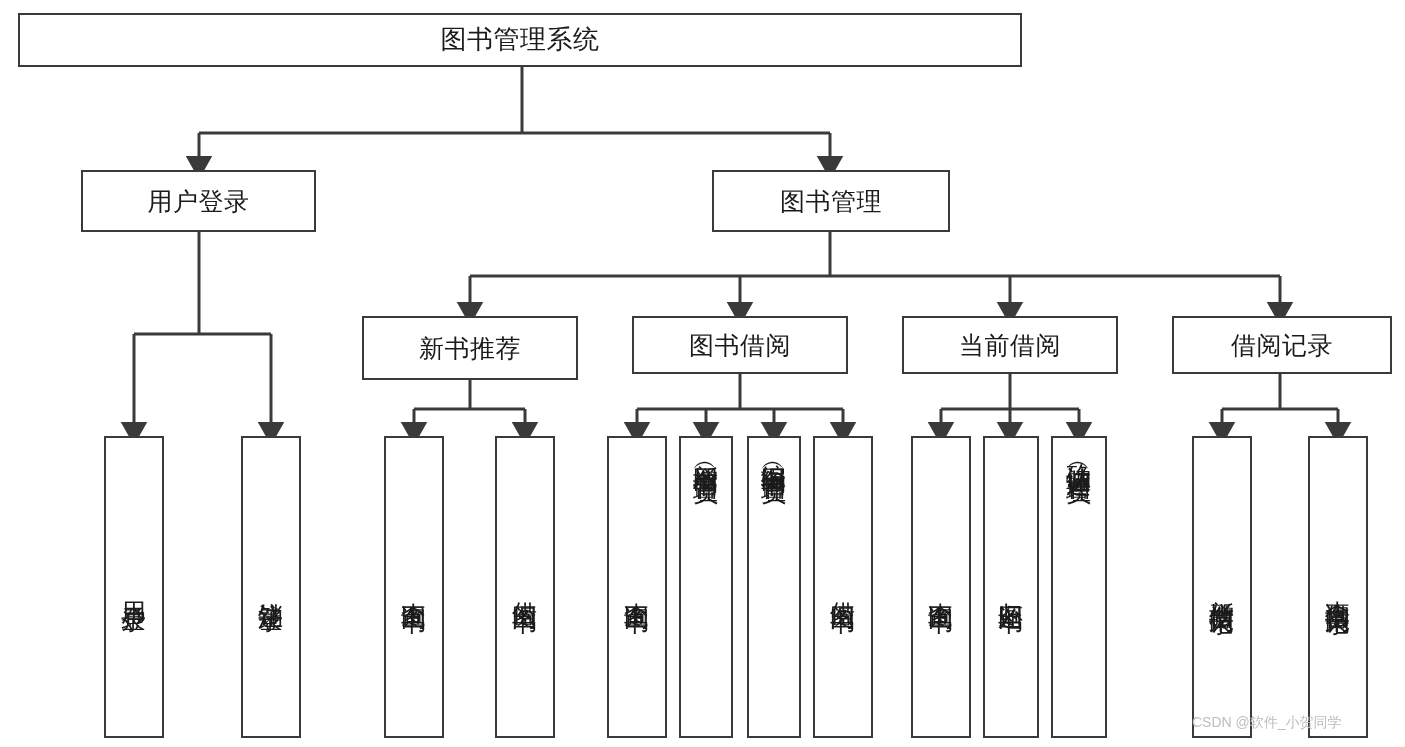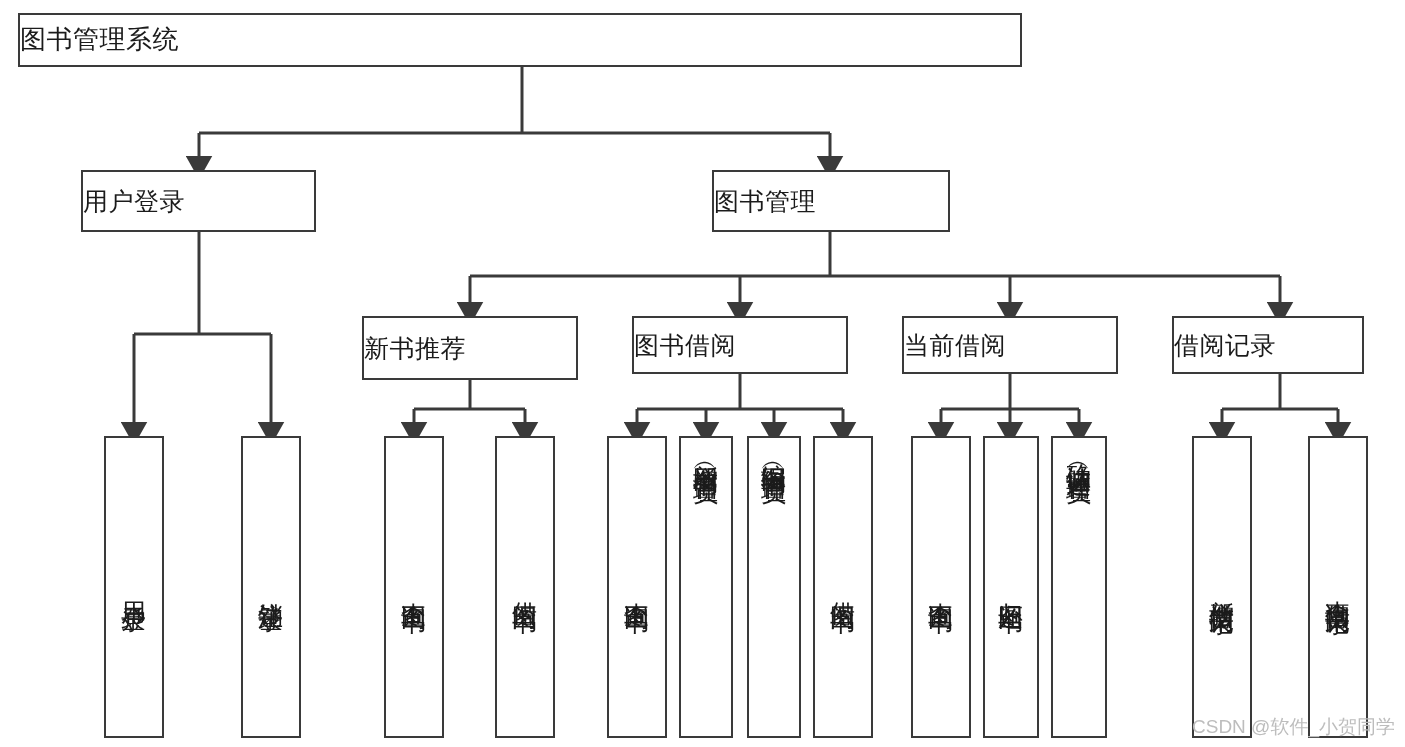--- a/index.html
+++ b/index.html
@@ -26,20 +26,21 @@
     height: 747px;
     pointer-events: none;
   }
   .node {
     position: absolute;
     box-sizing: border-box;
     background: #ffffff;
     border: 2.5px solid #3a3a3a;
     display: flex;
     align-items: center;
+    justify-content: center;
     color: #222222;
   }
   .node .label {
     font-size: 25px;
     line-height: 1.05;
     color: #1b1b1b;
     letter-spacing: 0.5px;
     white-space: nowrap;
   }
   .node.root .label { font-size: 26px; }
@@ -61,21 +62,21 @@
     letter-spacing: 2.5px;
     white-space: nowrap;
     display: block;
   }
   .node.leaf.mid {
     align-items: center;
     padding-top: 0;
   }
   .watermark {
     position: absolute;
-    font-size: 19px;
+    font-size: 14px;
     color: #bdbdbd;
     white-space: nowrap;
     user-select: none;
   }
 </style>
 </head>
 <body>
 
 <div id="canvas">
 
@@ -145,21 +146,21 @@
 
   <div class="node level3" style="left:362px; top:316px; width:216px; height:64px;">
     <span class="label">新书推荐</span>
   </div>
   <div class="node level3" style="left:902px; top:316px; width:216px; height:58px;">
     <span class="label">当前借阅</span>
   </div>
   <div class="node level3" style="left:632px; top:316px; width:216px; height:58px;">
     <span class="label">图书借阅</span>
   </div>
-  <div class="node level3" style="left:1172px; top:316px; width:192px; height:58px;">
+  <div class="node level3" style="left:1172px; top:316px; width:220px; height:58px;">
     <span class="label">借阅记录</span>
   </div>
 
   <div class="node leaf mid" style="left:104px; top:436px; width:60px; height:302px;">
     <span class="label">用户登录</span>
   </div>
   <div class="node leaf mid" style="left:241px; top:436px; width:60px; height:302px;">
     <span class="label">注销登录</span>
   </div>
 

